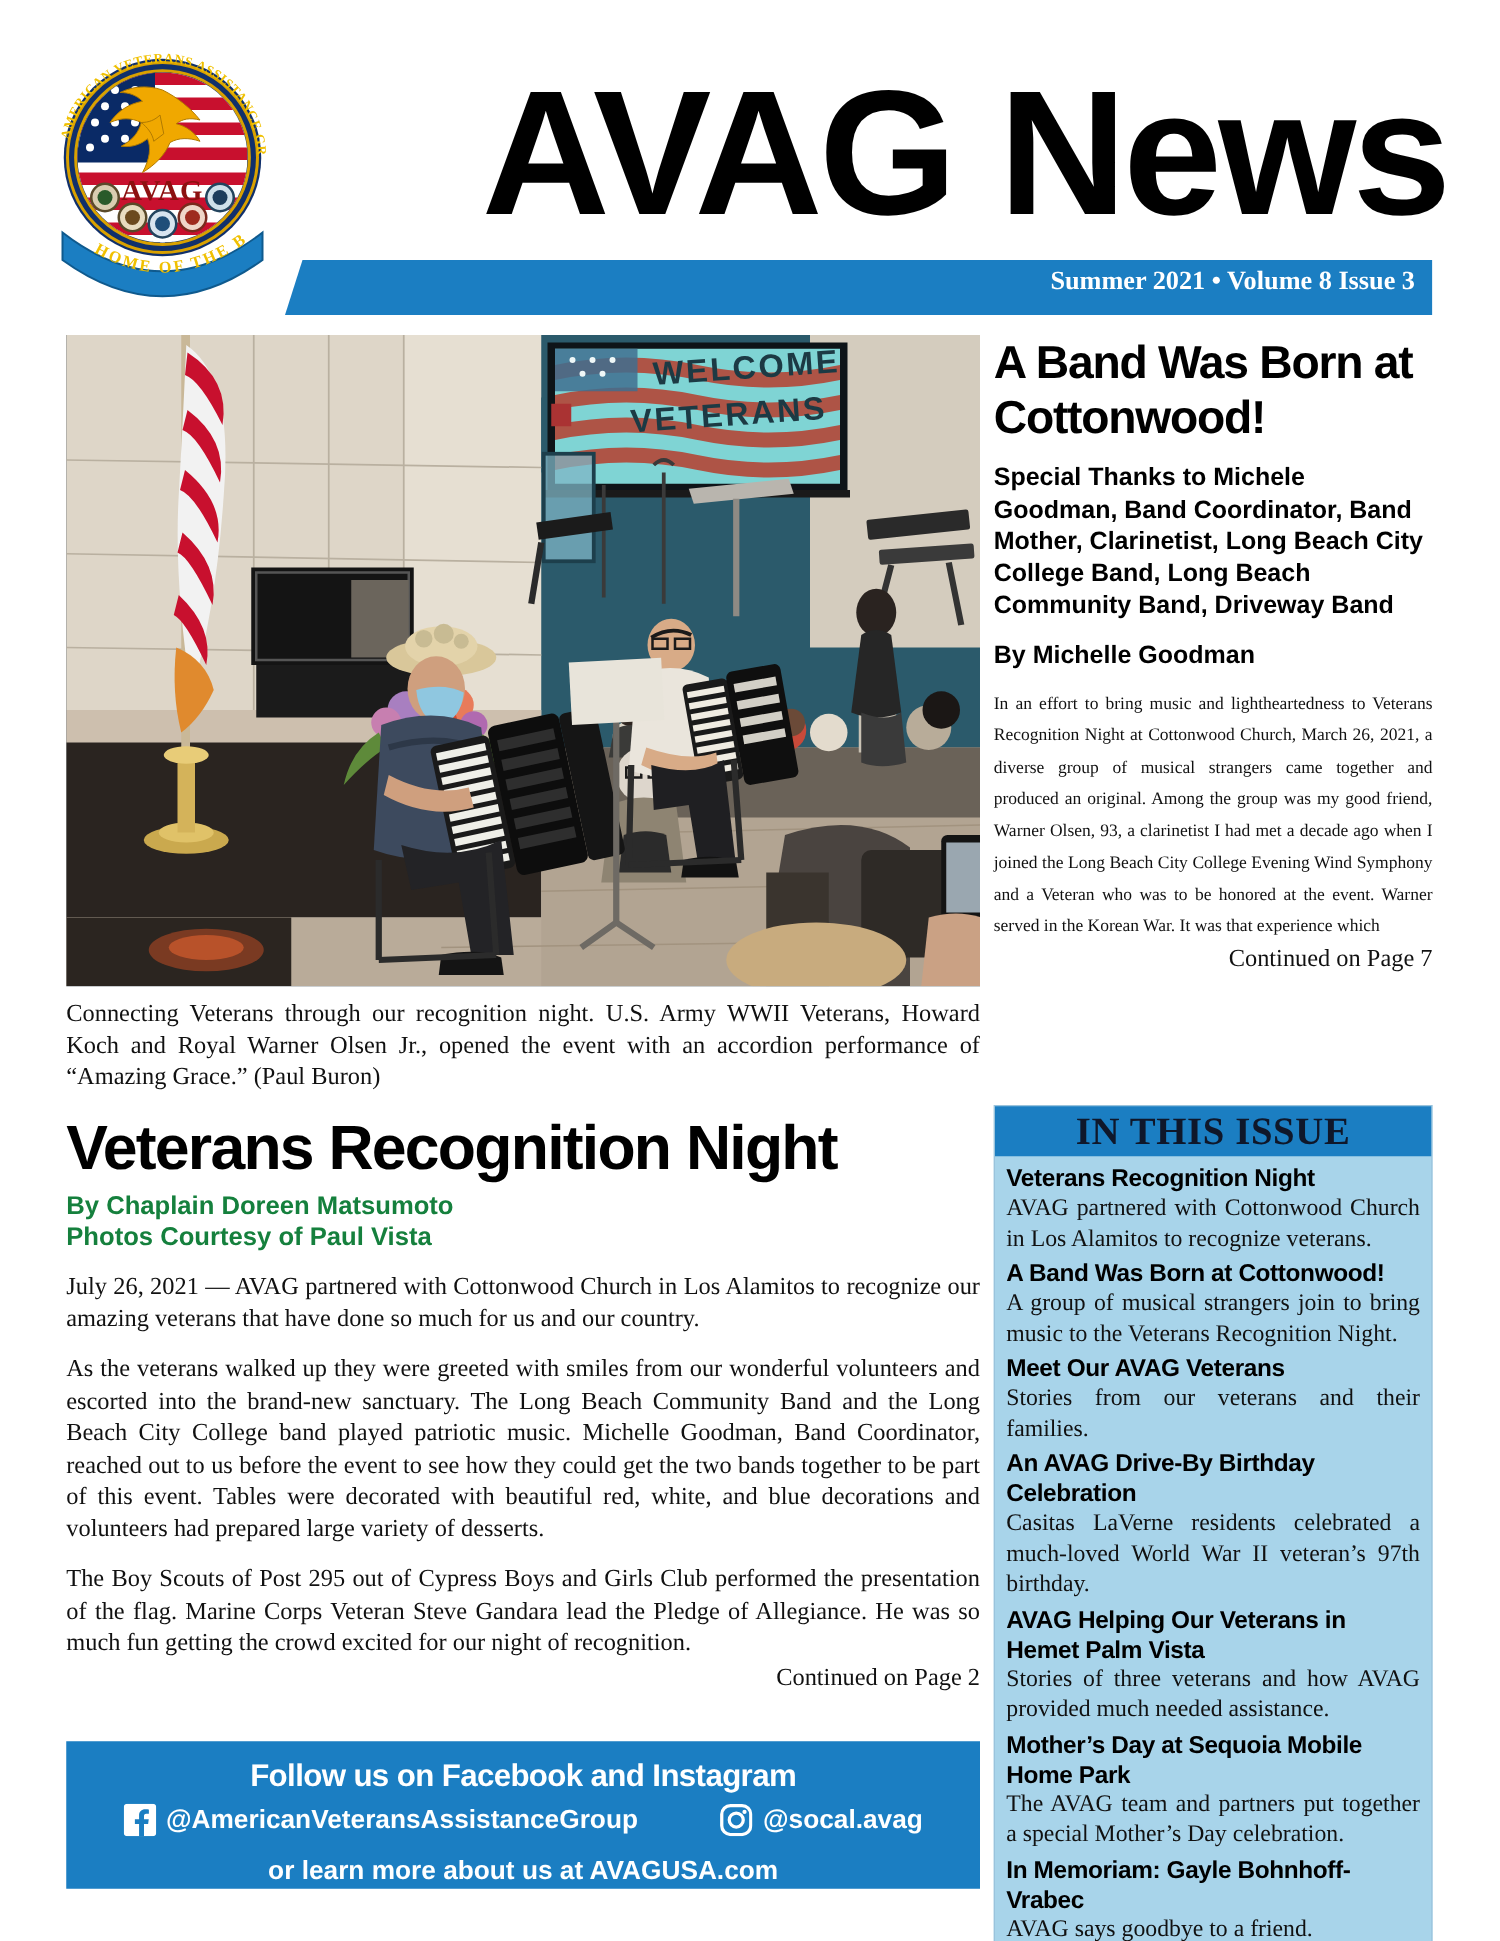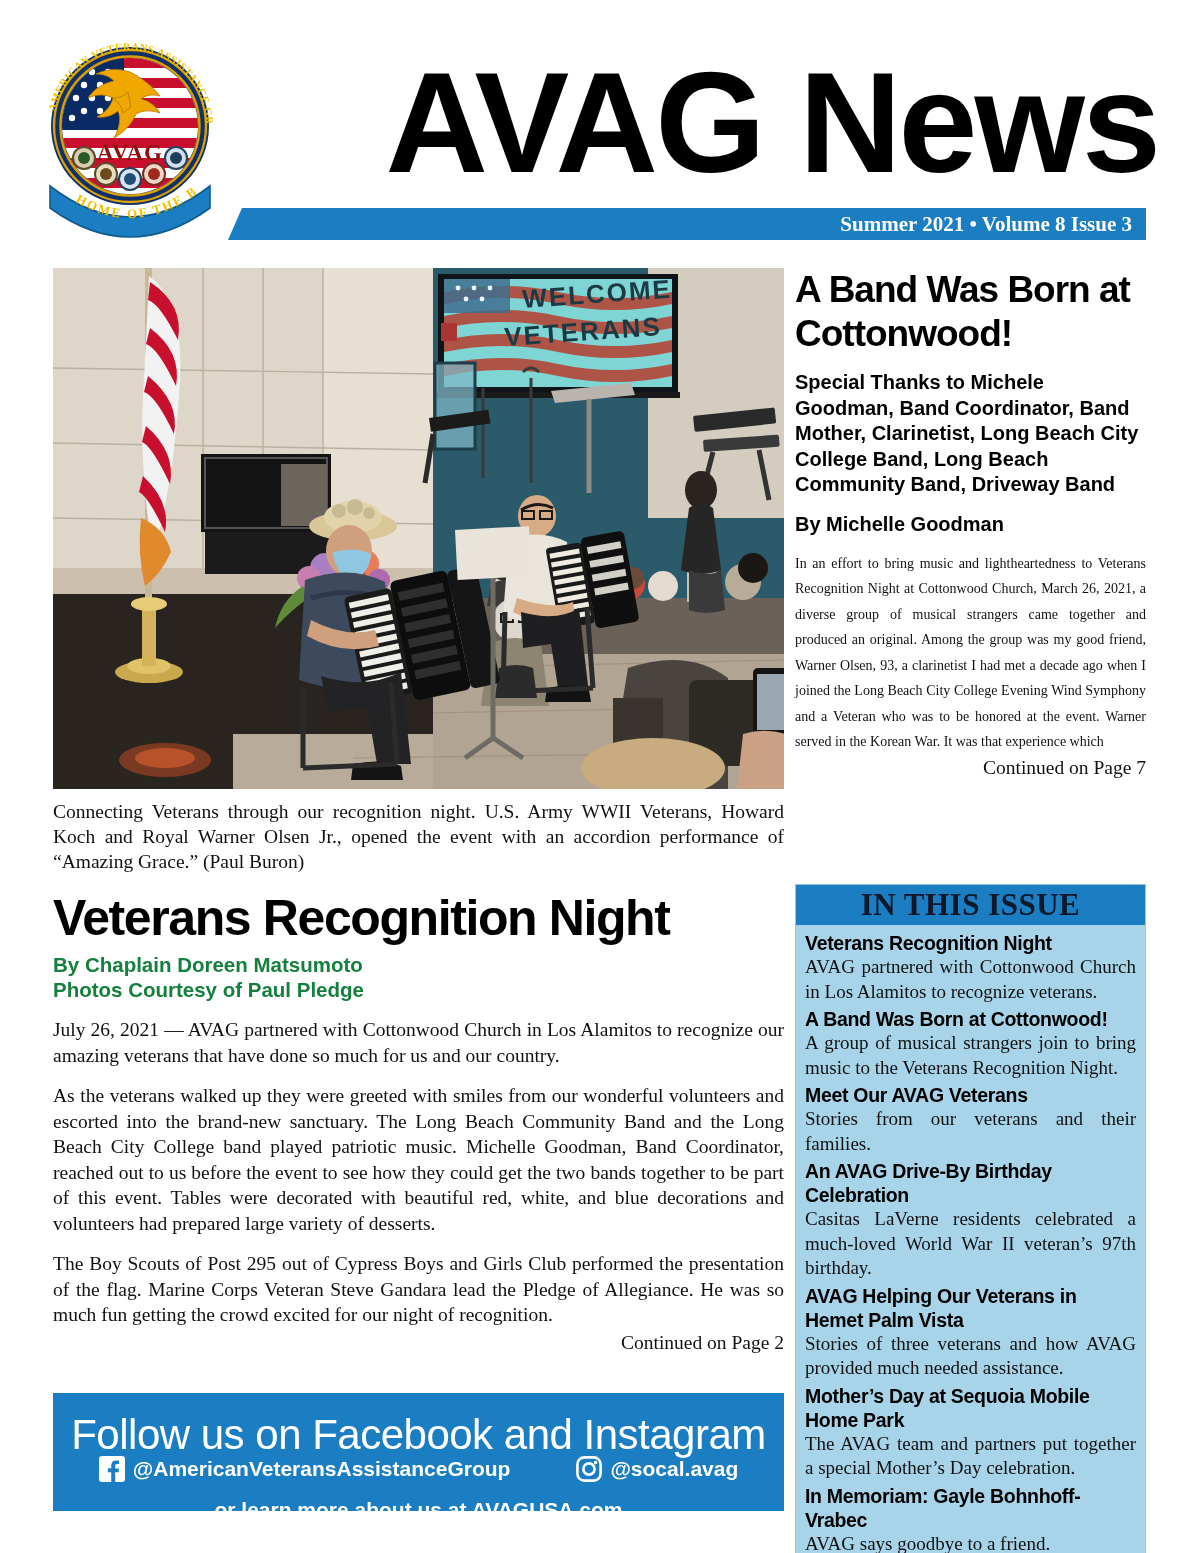--- a/index.html
+++ b/index.html
@@ -38,21 +38,21 @@
     font-size: 142px;
     line-height: 142px;
     letter-spacing: -3px;
     color: #000;
     white-space: nowrap;
   }
 
   .date-bar {
     position: absolute;
     left: 228px; top: 208px;
-    width: 918px; height: 32px;
+    width: 918px; height: 44px;
     background: #1b7ec2;
     -webkit-clip-path: polygon(14px 0, 100% 0, 100% 100%, 0 100%);
     clip-path: polygon(14px 0, 100% 0, 100% 100%, 0 100%);
   }
   .date-bar .dt {
     position: absolute;
     right: 14px; top: 4px;
     font-family: "Liberation Serif", serif;
     font-weight: bold;
     font-size: 21px;
@@ -124,23 +124,23 @@
   .social {
     position: absolute;
     left: 53px; top: 1393px;
     width: 731px; height: 118px;
     background: #1b7ec2;
     color: #fff;
     text-align: center;
     font-family: "Liberation Sans", sans-serif;
   }
   .social-title {
-    padding-top: 22px;
-    font-weight: normal;
-    font-size: 42px;
+    padding-top: 9px;
+    font-weight: bold;
+    font-size: 25px;
     line-height: 39px;
     letter-spacing: -0.5px;
   }
   .social-handles {
     display: flex;
     justify-content: center;
     align-items: center;
     gap: 66px;
     margin-top: 2px;
   }
@@ -609,21 +609,21 @@
         </g>
       </svg>
     </div>
 
     <div class="caption">Connecting Veterans through our recognition night. U.S. Army WWII Veterans, Howard Koch and Royal Warner Olsen Jr., opened the event with an accordion performance of “Amazing Grace.” (Paul Buron)</div>
 
     <div class="main-headline">Veterans Recognition Night</div>
 
     <div class="byline">
       <div>By Chaplain Doreen Matsumoto</div>
-      <div>Photos Courtesy of Paul Pledge</div>
+      <div>Photos Courtesy of Paul Vista</div>
     </div>
 
     <div class="body-p">July 26, 2021 — AVAG partnered with Cottonwood Church in Los Alamitos to recognize our amazing veterans that have done so much for us and our country.</div>
     <div class="body-p">As the veterans walked up they were greeted with smiles from our wonderful volunteers and escorted into the brand-new sanctuary. The Long Beach Community Band and the Long Beach City College band played patriotic music. Michelle Goodman, Band Coordinator, reached out to us before the event to see how they could get the two bands together to be part of this event. Tables were decorated with beautiful red, white, and blue decorations and volunteers had prepared large variety of desserts.</div>
     <div class="body-p">The Boy Scouts of Post 295 out of Cypress Boys and Girls Club performed the presentation of the flag. Marine Corps Veteran Steve Gandara lead the Pledge of Allegiance. He was so much fun getting the crowd excited for our night of recognition.</div>
     <div class="continued">Continued on Page 2</div>
   </div>
 
   <div class="social">
     <div class="social-title">Follow us on Facebook and Instagram</div>

